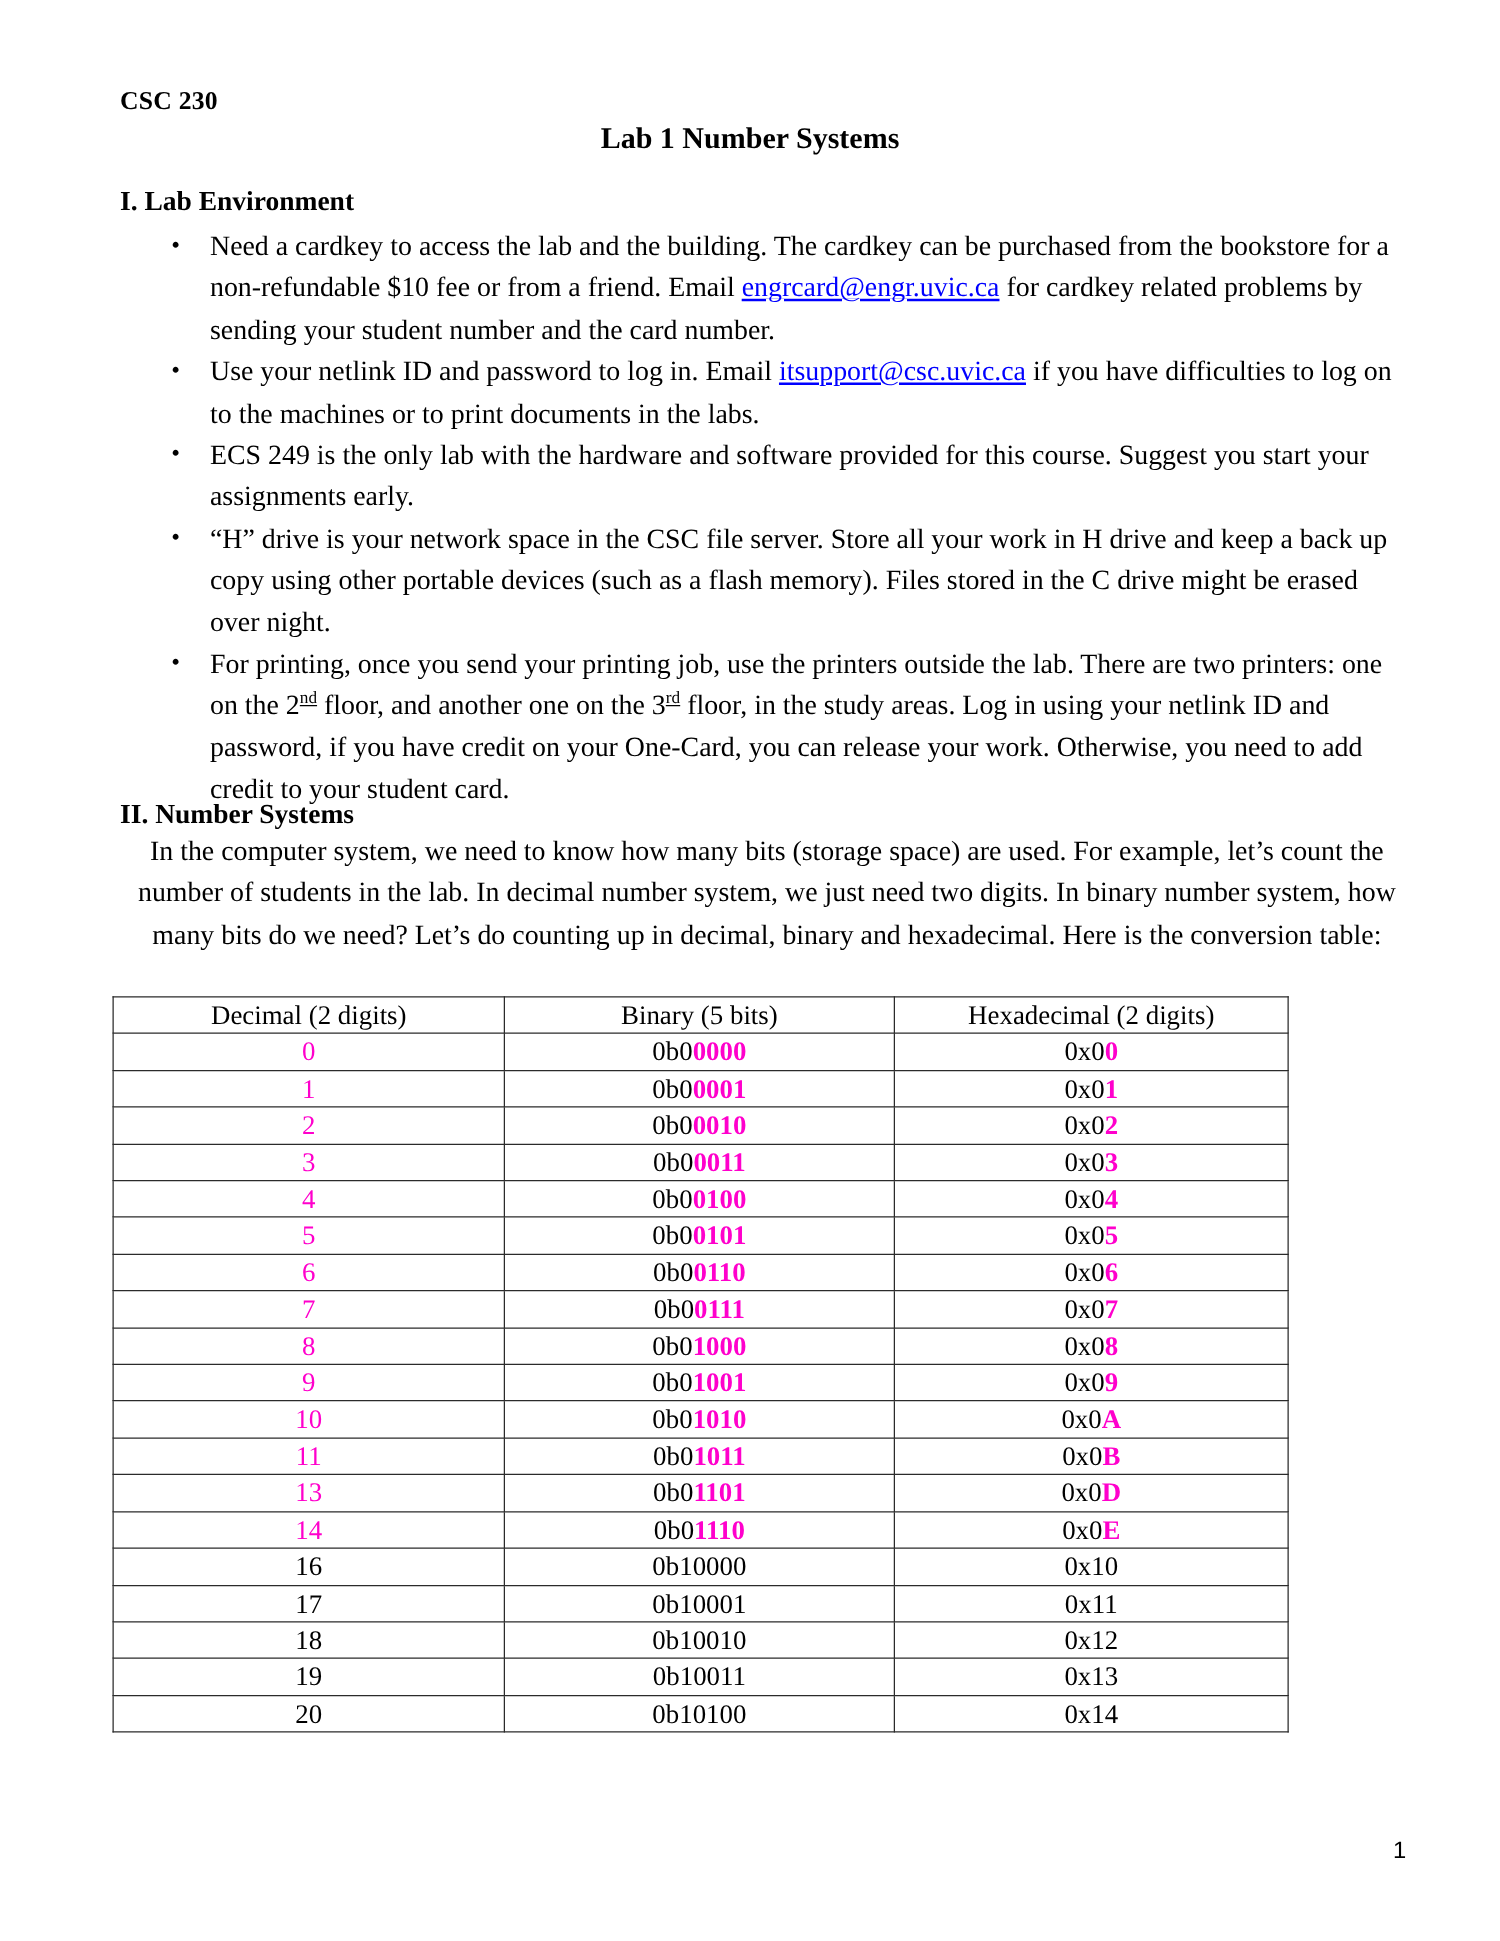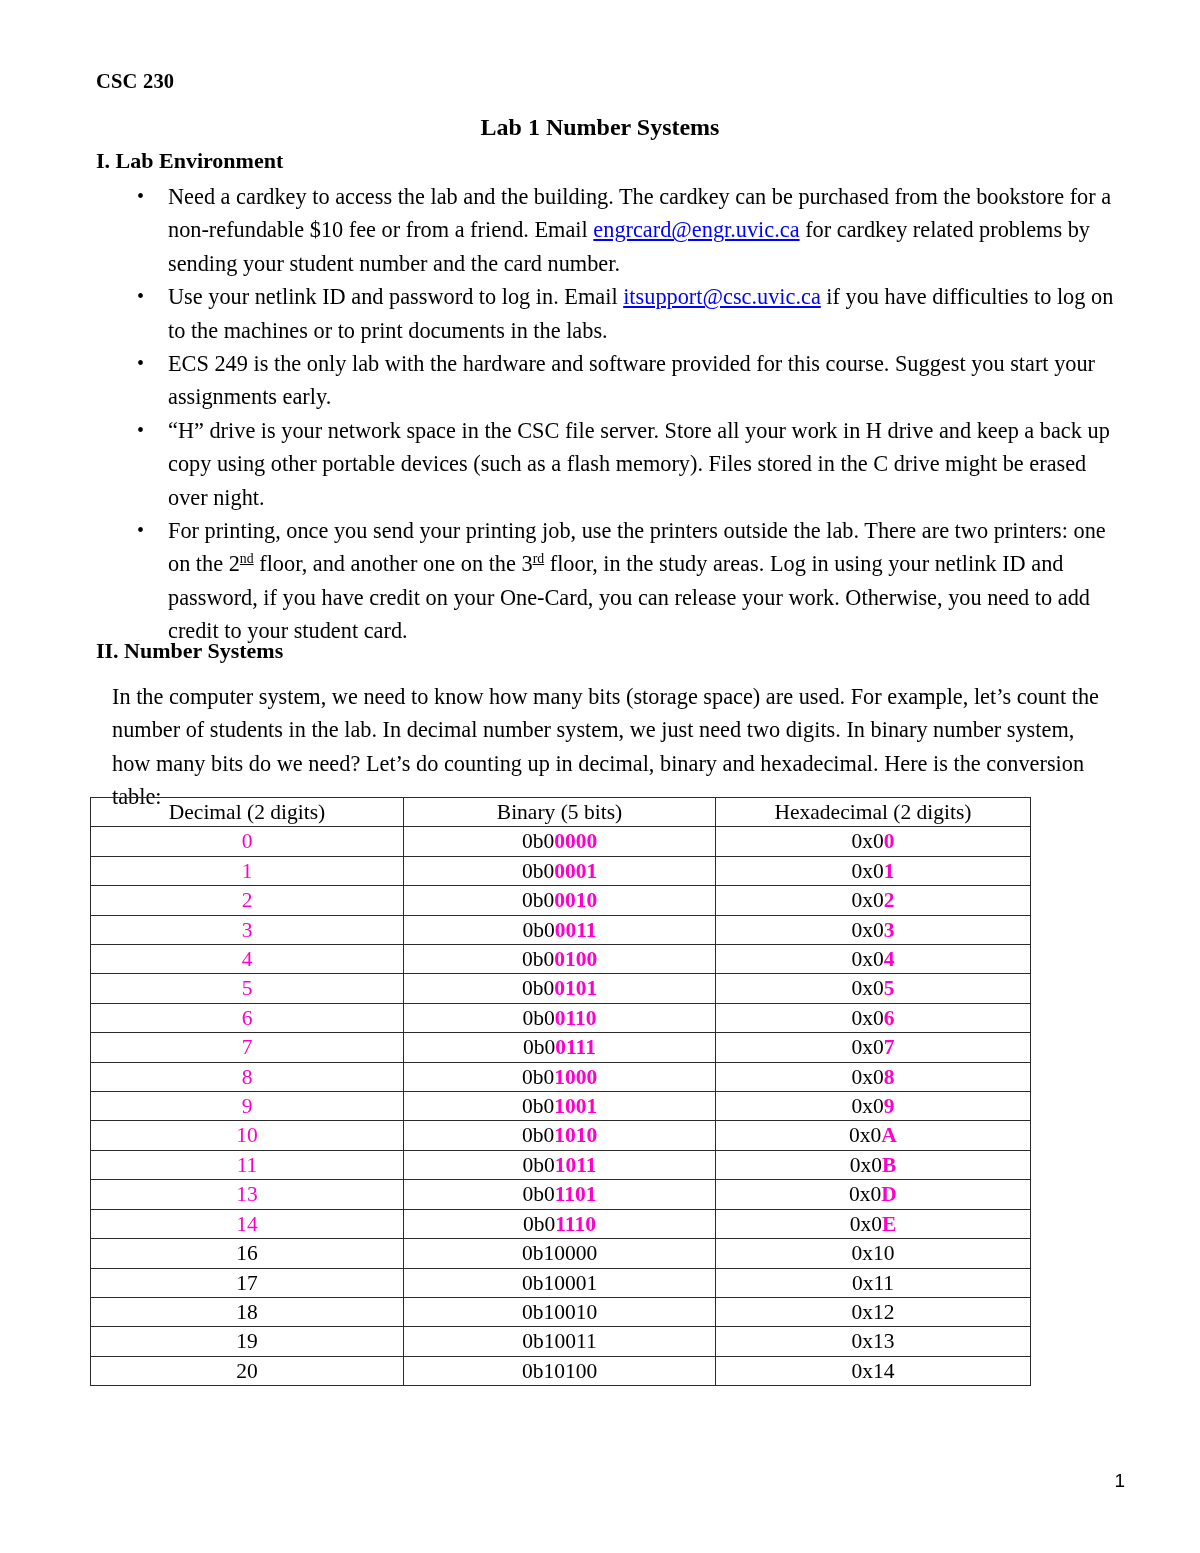--- a/index.html
+++ b/index.html
@@ -31,21 +31,20 @@
     letter-spacing: 0.2px;
   }
   .doc-title {
     position: absolute;
     left: 0;
     right: 0;
     top: 98px;
     text-align: center;
     font-size: 24px;
     font-weight: bold;
-    margin-top: 16px;
   }
   .section-head {
     font-size: 22px;
     font-weight: bold;
     margin: 0;
   }
   .sec1-head {
     position: absolute;
     left: 96px;
     top: 148px;
@@ -76,22 +75,22 @@
   }
   .sec2 {
     position: absolute;
     left: 96px;
     top: 638px;
     width: 1035px;
   }
   .body-para {
     font-size: 22.3px;
     line-height: 33.4px;
-    margin: 16px;
-    text-align: left;
+    margin: 0;
+    text-align: center;
   }
   a.maillink {
     color: #0000ff;
     text-decoration: underline;
   }
   sup {
     font-size: 0.62em;
     vertical-align: super;
     line-height: 0;
     text-decoration: underline;

